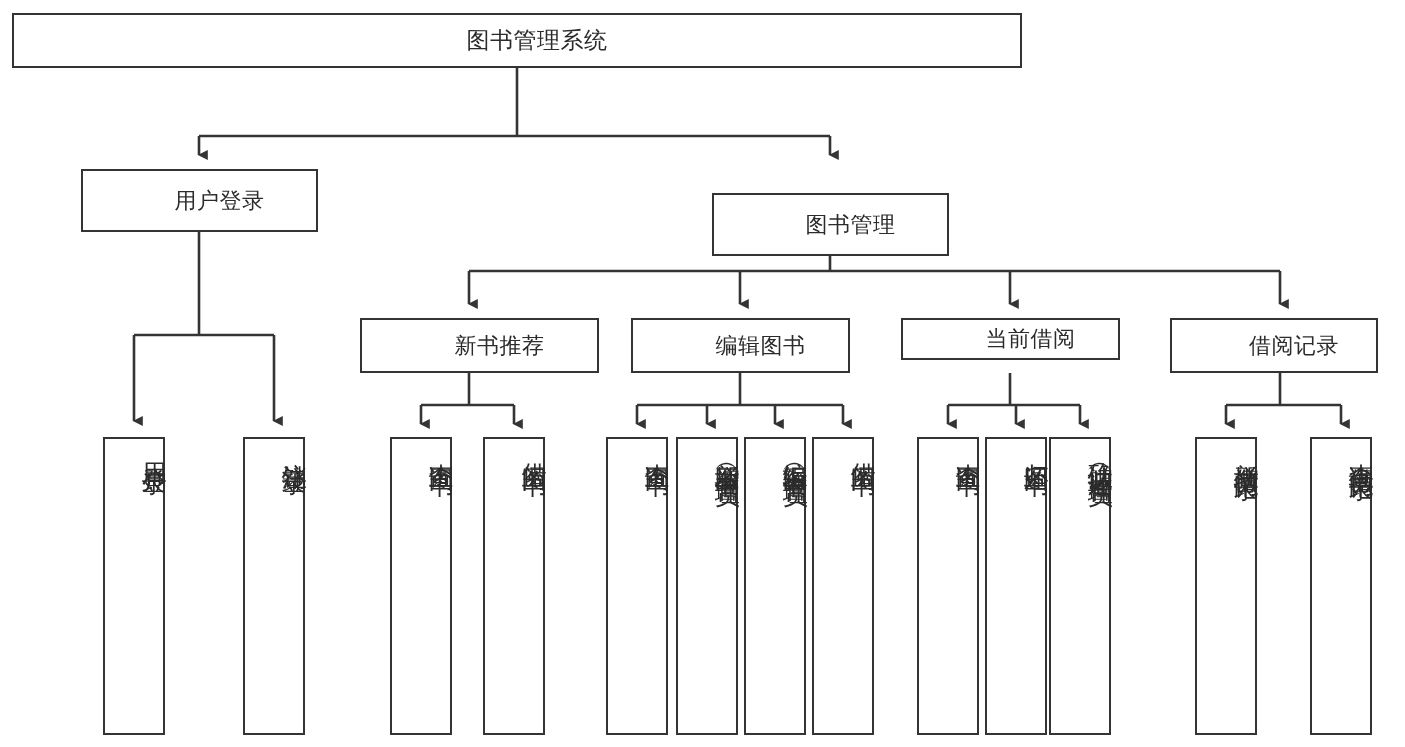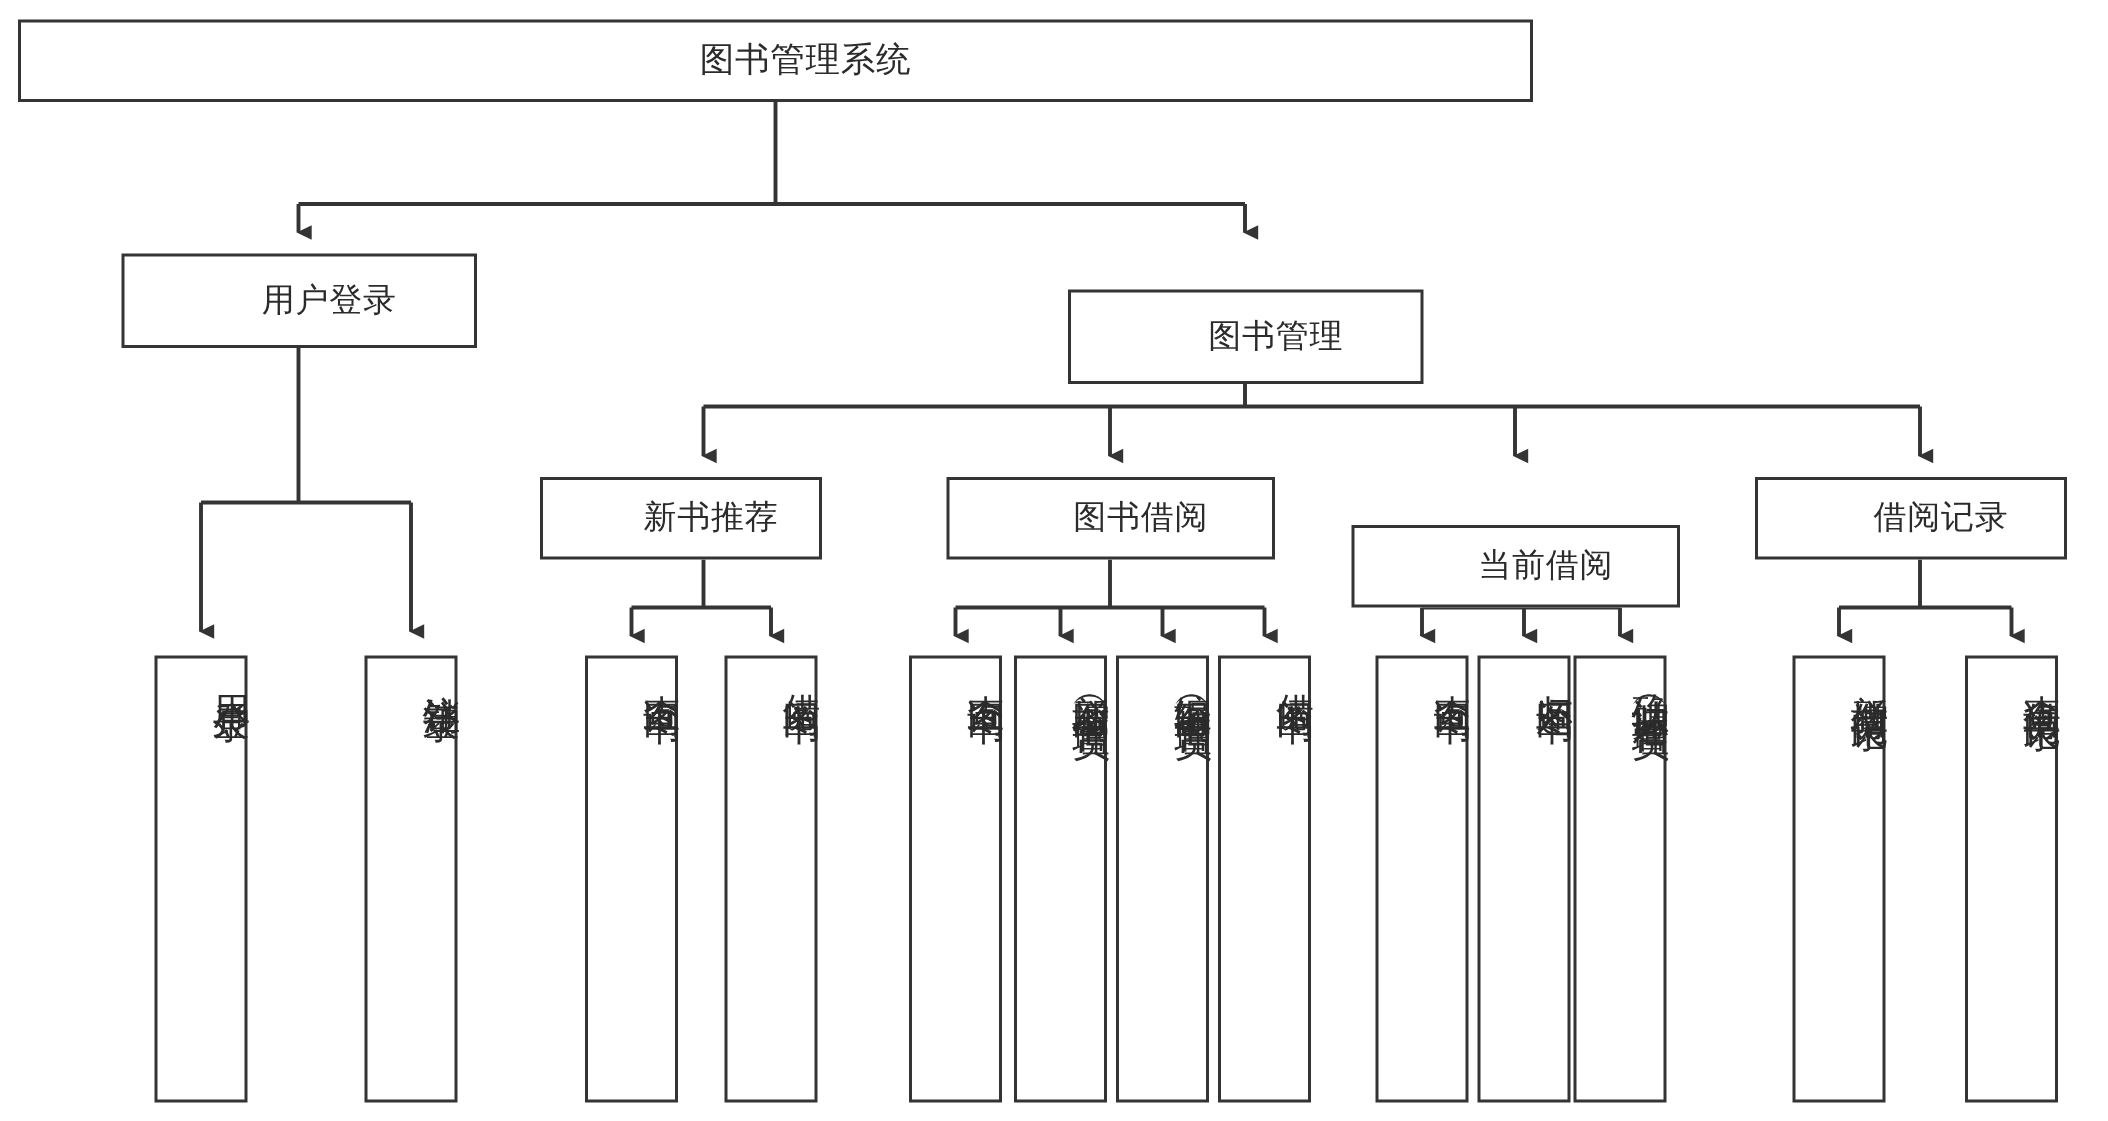--- a/index.html
+++ b/index.html
@@ -135,29 +135,29 @@
   </div>
 
   <div class="node horiz" style="left:81px; top:169px; width:237px; height:63px;">
     <span class="node-label">用户登录</span>
   </div>
 
   <div class="node horiz" style="left:712px; top:169px; width:237px; height:63px;margin-top:24px;">
     <span class="node-label">图书管理</span>
   </div>
 
-  <div class="node horiz" style="left:360px; top:318px; width:188px; height:55px;">
+  <div class="node horiz" style="left:360px; top:318px; width:239px; height:55px;">
     <span class="node-label">新书推荐</span>
   </div>
 
   <div class="node horiz" style="left:631px; top:318px; width:219px; height:55px;">
-    <span class="node-label">图书借阅</span>
-  </div>
-
-  <div class="node horiz" style="left:901px; top:318px; width:219px; height:55px;margin-top:32px;">
+    <span class="node-label">编辑图书</span>
+  </div>
+
+  <div class="node horiz" style="left:901px; top:318px; width:219px; height:42px;">
     <span class="node-label">当前借阅</span>
   </div>
 
   <div class="node horiz" style="left:1170px; top:318px; width:208px; height:55px;">
     <span class="node-label">借阅记录</span>
   </div>
 
   <div class="node vert" style="left:103px; top:437px; width:62px; height:298px;">
     <span class="node-label">用户登录</span>
   </div>

